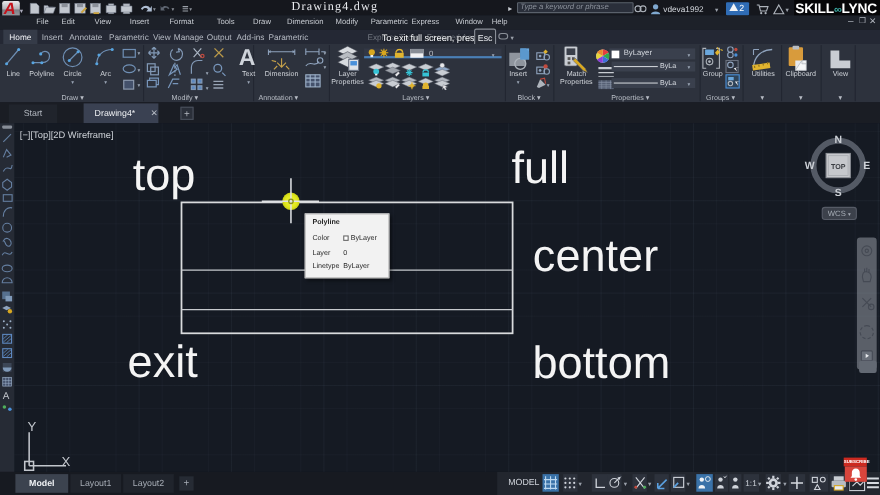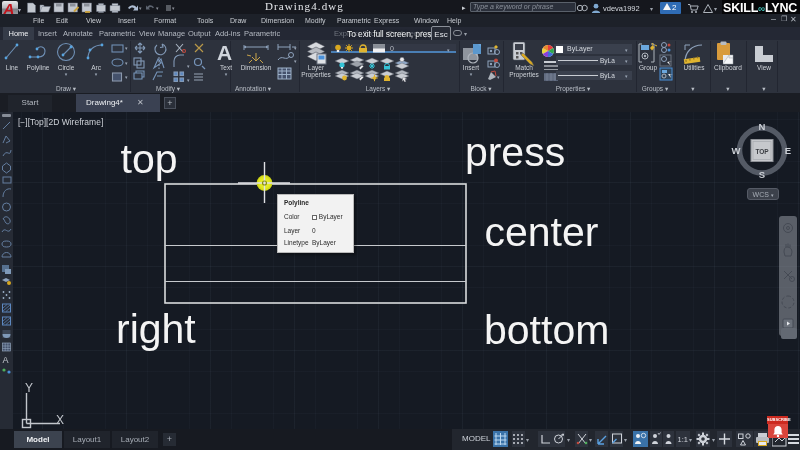--- a/index.html
+++ b/index.html
@@ -469,21 +469,21 @@
     <svg class="abs" style="left:753px;top:4px;" width="22" height="20" viewBox="0 0 22 20">
       <path d="M2,2 h8 v9 h10 v7 h-18 z" fill="#c9cdd3"></path>
       <path d="M2,2 l3,-0 M10,11 l3,0" fill="none"></path>
     </svg>
     <div class="ilabel" style="left:748px;top:24px;width:32px;">View</div>
     <div class="plabel" style="left:724px;">▾</div>
   </div>
 
   <div id="filetabs">
     <div class="abs" style="left:8px;top:2px;width:44px;height:17px;background:#20242c;color:#b4b9c1;font-size:8px;text-align:center;line-height:16px;">Start</div>
-    <div class="abs" style="left:76px;top:1px;width:84px;height:18px;background:#3a4152;color:#eef0f3;font-size:8px;line-height:18px;"><span style="margin-left:10px;">Drawing4*</span><span style="margin-left:14px;color:#b9bec6;">✕</span></div>
+    <div class="abs" style="left:76px;top:1px;width:68px;height:18px;background:#3a4152;color:#eef0f3;font-size:8px;line-height:18px;"><span style="margin-left:10px;">Drawing4*</span><span style="margin-left:14px;color:#b9bec6;">✕</span></div>
     <div class="abs" style="left:164px;top:4px;width:12px;height:12px;background:#2a2f39;border:1px solid #4a505c;color:#b4b9c1;font-size:9px;text-align:center;line-height:11px;">+</div>
   </div>
 
   <div id="canvas">
     <div id="grid"></div>
     <div id="lefttools">
       <div class="abs" style="left:2px;top:2px;width:9px;height:3px;background:#878d97;border-radius:1px;"></div>
       <svg class="abs" style="left:0;top:8px;" width="13" height="300" viewBox="0 0 13 300">
         <g stroke="#647ea0" stroke-width="1" fill="none">
           <line x1="3" y1="9" x2="10" y2="2"></line>
@@ -564,23 +564,23 @@
     </svg>
 
     <div class="abs" style="z-index:20;left:767px;top:303.5px;width:21px;height:8px;background:#cc2a20;color:#fff;font-size:4px;text-align:center;line-height:8px;font-weight:bold;">SUBSCRIBE</div>
     <div class="abs" style="z-index:20;left:768px;top:311.5px;width:20px;height:14px;background:#d9453c;"></div>
     <svg class="abs" style="z-index:21;left:768px;top:311.5px;" width="20" height="14" viewBox="0 0 20 14">
       <path d="M10,2 c2.2,0 3.6,1.6 3.6,3.8 v3 l1.2,1.6 h-9.6 l1.2,-1.6 v-3 c0,-2.2 1.4,-3.8 3.6,-3.8 z" fill="#fff"></path>
       <circle cx="10" cy="12" r="1.2" fill="#fff"></circle>
     </svg>
 
     <div class="biglabel" style="left:120.6px;top:26.5px;">top</div>
-    <div class="biglabel" style="left:464.9px;top:19.9px;">press</div>
+    <div class="biglabel" style="left:464.9px;top:19.9px;">full</div>
     <div class="biglabel" style="left:484.4px;top:100.0px;">center</div>
-    <div class="biglabel" style="left:116.0px;top:197.1px;">right</div>
+    <div class="biglabel" style="left:116.0px;top:197.1px;">exit</div>
     <div class="biglabel" style="left:484px;top:197.7px;">bottom</div>
 
     <svg class="abs" style="left:0;top:0;" width="800" height="317" viewBox="0 0 800 317">
       <rect x="165" y="72" width="301" height="119" fill="none" stroke="#d9dbdd" stroke-width="1.6"></rect>
       <line x1="165" y1="133.5" x2="466" y2="133.5" stroke="#c6c9cd" stroke-width="1.1"></line>
       <line x1="165" y1="169.5" x2="466" y2="169.5" stroke="#c6c9cd" stroke-width="1.1"></line>
       <defs>
           <radialGradient id="yg">
             <stop offset="0%" stop-color="#eef535"></stop>
             <stop offset="70%" stop-color="#e0e71e"></stop>

